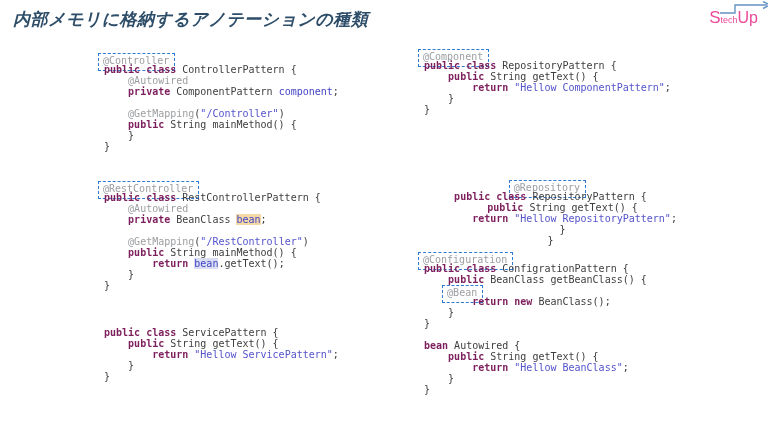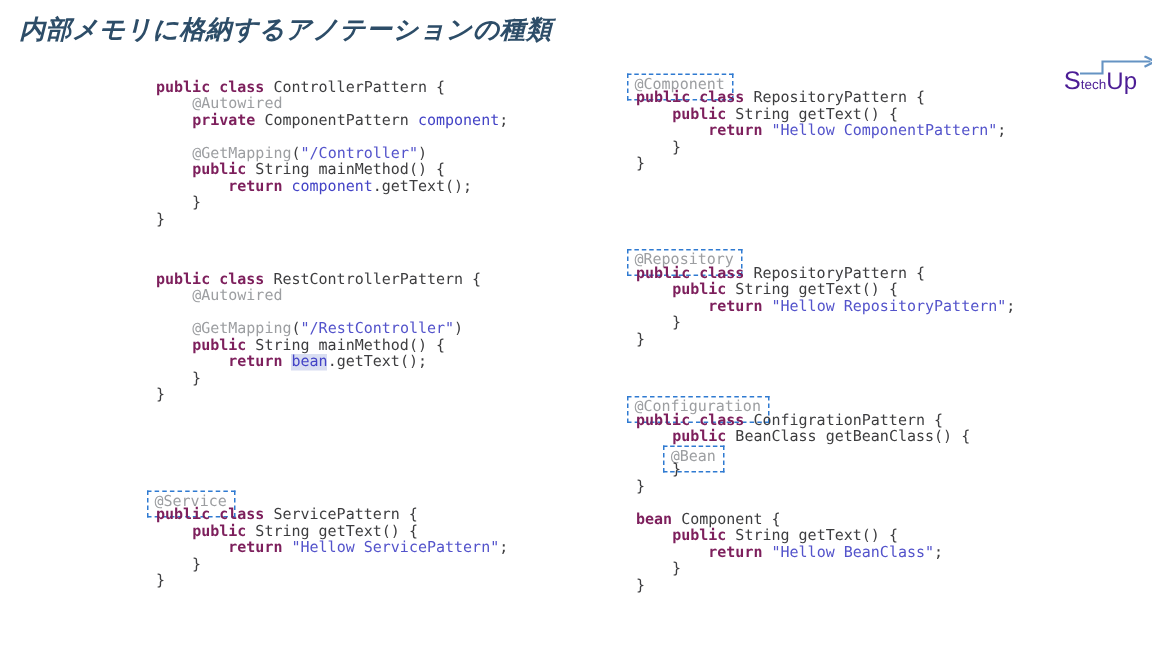--- a/index.html
+++ b/index.html
@@ -5,21 +5,21 @@
   html,body { margin:0; padding:0; background:#e8e8e8; }
   .slide {
     position:relative; width:768px; height:432px; background:#ffffff;
     overflow:hidden; font-family:"Liberation Sans", sans-serif;
   }
   .page-title {
     position:absolute; left:13px; top:8px;
     font-size:17px; font-weight:bold; font-style:italic;
     color:#2d4d68; letter-spacing:0.5px; white-space:nowrap;
   }
-  .logo { position:absolute; top:8px; right:10px; white-space:nowrap; color:#4c1d95;margin-top:36px; }
+  .logo { position:absolute; top:8px; right:10px; white-space:nowrap; color:#ec4899; }
   .logo .logo-s  { font-size:17px; }
   .logo .logo-tech { font-size:9px; }
   .logo .logo-up { font-size:16px; }
   .logo-arrow { position:absolute; left:9px; top:-7px; }
 
   .code-block { position:absolute; }
   .code-line {
     font-family:"DejaVu Sans Mono", monospace;
     font-size:10px; line-height:11px; height:11px;
     white-space:pre; color:#3d3d3f; overflow:visible;
@@ -48,72 +48,74 @@
   <div class="logo">
     <svg class="logo-arrow" width="58" height="14" viewBox="0 0 58 14">
       <polyline points="2,12 17,12 17,4 49,4" fill="none" stroke="#6593c3" stroke-width="1.4"></polyline>
       <path d="M45,0.5 L52,4 L45,7.5" fill="none" stroke="#6593c3" stroke-width="1.4"></path>
     </svg>
     <span class="logo-s">S</span><span class="logo-tech">tech</span><span class="logo-up">Up</span>
   </div>
 
   <div id="code-layer">
       <div class="code-block" style="left: 104px; top: 53px;">
+        <div class="code-line"><span class="seg-an abox">@Controller</span></div>
         <div class="code-line"><span class="seg-kw">public class</span><span class="seg-pl"> ControllerPattern {</span></div>
         <div class="code-line"><span class="seg-pl">    </span><span class="seg-an">@Autowired</span></div>
         <div class="code-line"><span class="seg-pl">    </span><span class="seg-kw">private</span><span class="seg-pl"> ComponentPattern </span><span class="seg-fd">component</span><span class="seg-pl">;</span></div>
         <div class="code-line">&nbsp;</div>
         <div class="code-line"><span class="seg-pl">    </span><span class="seg-an">@GetMapping</span><span class="seg-pl">(</span><span class="seg-st">"/Controller"</span><span class="seg-pl">)</span></div>
         <div class="code-line"><span class="seg-pl">    </span><span class="seg-kw">public</span><span class="seg-pl"> String mainMethod() {</span></div>
-        <div class="code-line"><span class="seg-pl">        </span><span class="seg-kw">return</span><span class="seg-pl"> </span><span class="seg-fd">component</span><span class="seg-pl">.getText();</span></div>
         <div class="code-line"><span class="seg-pl">    }</span></div>
         <div class="code-line"><span class="seg-pl">}</span></div>
       </div>
       <div class="code-block" style="left: 104px; top: 181px;">
+        <div class="code-line"><span class="seg-an abox">@RestController</span></div>
         <div class="code-line"><span class="seg-kw">public class</span><span class="seg-pl"> RestControllerPattern {</span></div>
         <div class="code-line"><span class="seg-pl">    </span><span class="seg-an">@Autowired</span></div>
+        <div class="code-line"><span class="seg-pl">    </span><span class="seg-kw">private</span><span class="seg-pl"> BeanClass </span><span class="seg-fd hl-w">bean</span><span class="seg-pl">;</span></div>
         <div class="code-line">&nbsp;</div>
         <div class="code-line"><span class="seg-pl">    </span><span class="seg-an">@GetMapping</span><span class="seg-pl">(</span><span class="seg-st">"/RestController"</span><span class="seg-pl">)</span></div>
         <div class="code-line"><span class="seg-pl">    </span><span class="seg-kw">public</span><span class="seg-pl"> String mainMethod() {</span></div>
         <div class="code-line"><span class="seg-pl">        </span><span class="seg-kw">return</span><span class="seg-pl"> </span><span class="seg-fd hl-r">bean</span><span class="seg-pl">.getText();</span></div>
         <div class="code-line"><span class="seg-pl">    }</span></div>
         <div class="code-line"><span class="seg-pl">}</span></div>
       </div>
       <div class="code-block" style="left: 104px; top: 327px;">
-        <div class="code-line"><span class="seg-an abox">@Service</span></div>
         <div class="code-line"><span class="seg-kw">public class</span><span class="seg-pl"> ServicePattern {</span></div>
         <div class="code-line"><span class="seg-pl">    </span><span class="seg-kw">public</span><span class="seg-pl"> String getText() {</span></div>
         <div class="code-line"><span class="seg-pl">        </span><span class="seg-kw">return</span><span class="seg-pl"> </span><span class="seg-st">"Hellow ServicePattern"</span><span class="seg-pl">;</span></div>
         <div class="code-line"><span class="seg-pl">    }</span></div>
         <div class="code-line"><span class="seg-pl">}</span></div>
       </div>
       <div class="code-block" style="left: 424px; top: 49px;">
         <div class="code-line"><span class="seg-an abox">@Component</span></div>
         <div class="code-line"><span class="seg-kw">public class</span><span class="seg-pl"> RepositoryPattern {</span></div>
         <div class="code-line"><span class="seg-pl">    </span><span class="seg-kw">public</span><span class="seg-pl"> String getText() {</span></div>
         <div class="code-line"><span class="seg-pl">        </span><span class="seg-kw">return</span><span class="seg-pl"> </span><span class="seg-st">"Hellow ComponentPattern"</span><span class="seg-pl">;</span></div>
         <div class="code-line"><span class="seg-pl">    }</span></div>
         <div class="code-line"><span class="seg-pl">}</span></div>
       </div>
-      <div class="code-block" style="left: 424px; top: 166px;">
+      <div class="code-block" style="left: 424px; top: 180px; text-align: center;">
         <div class="code-line"><span class="seg-an abox">@Repository</span></div>
         <div class="code-line"><span class="seg-kw">public class</span><span class="seg-pl"> RepositoryPattern {</span></div>
         <div class="code-line"><span class="seg-pl">    </span><span class="seg-kw">public</span><span class="seg-pl"> String getText() {</span></div>
         <div class="code-line"><span class="seg-pl">        </span><span class="seg-kw">return</span><span class="seg-pl"> </span><span class="seg-st">"Hellow RepositoryPattern"</span><span class="seg-pl">;</span></div>
         <div class="code-line"><span class="seg-pl">    }</span></div>
         <div class="code-line"><span class="seg-pl">}</span></div>
       </div>
-      <div class="code-block" style="left: 424px; top: 264px;">
+      <div class="code-block" style="left: 424px; top: 252px;">
         <div class="code-line"><span class="seg-an abox">@Configuration</span></div>
         <div class="code-line"><span class="seg-kw">public class</span><span class="seg-pl"> ConfigrationPattern {</span></div>
         <div class="code-line"><span class="seg-pl">    </span><span class="seg-kw">public</span><span class="seg-pl"> BeanClass getBeanClass() {</span></div>
         <div class="code-line"><span class="seg-pl">    </span><span class="seg-an abox">@Bean</span></div>
+        <div class="code-line"><span class="seg-pl">        </span><span class="seg-kw">return</span><span class="seg-pl"> </span><span class="seg-kw">new</span><span class="seg-pl"> BeanClass();</span></div>
         <div class="code-line"><span class="seg-pl">    }</span></div>
         <div class="code-line"><span class="seg-pl">}</span></div>
         <div class="code-line">&nbsp;</div>
-        <div class="code-line"><span class="seg-kw">bean</span><span class="seg-pl"> Component {</span></div>
+        <div class="code-line"><span class="seg-kw">bean</span><span class="seg-pl"> Autowired {</span></div>
         <div class="code-line"><span class="seg-pl">    </span><span class="seg-kw">public</span><span class="seg-pl"> String getText() {</span></div>
         <div class="code-line"><span class="seg-pl">        </span><span class="seg-kw">return</span><span class="seg-pl"> </span><span class="seg-st">"Hellow BeanClass"</span><span class="seg-pl">;</span></div>
         <div class="code-line"><span class="seg-pl">    }</span></div>
         <div class="code-line"><span class="seg-pl">}</span></div>
       </div>
     </div>
 </div>
 
 </body></html>

